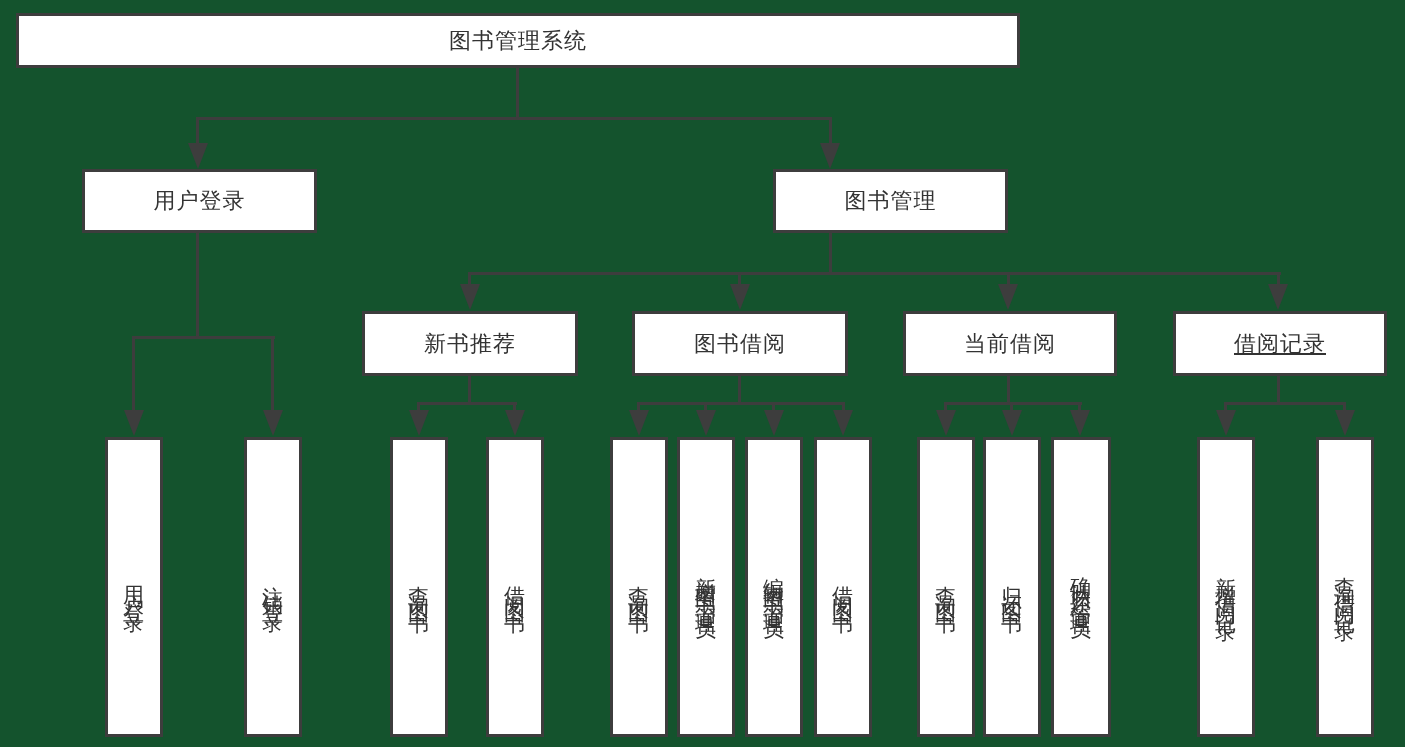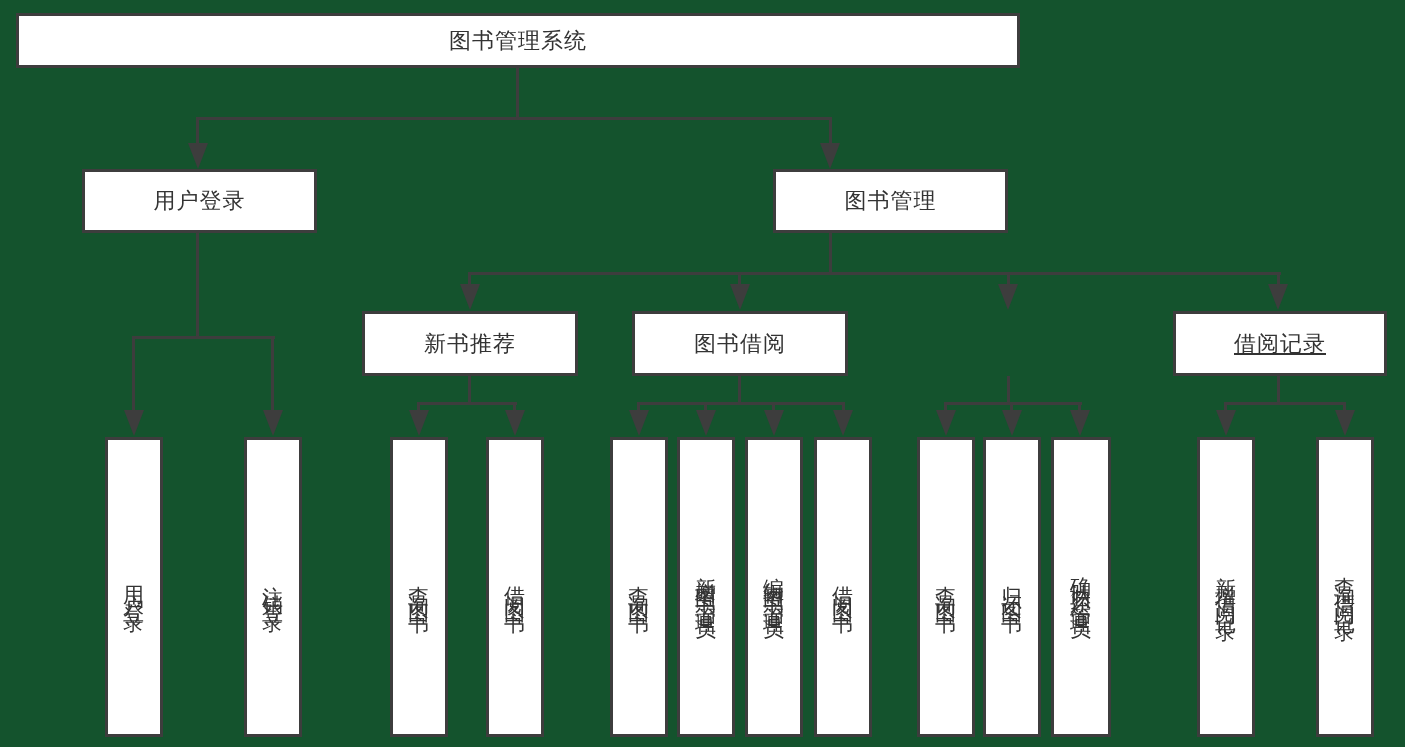--- a/index.html
+++ b/index.html
@@ -107,20 +107,23 @@
   <div class="arrow" style="left:998px;top:284px;"></div>
   <div class="line" style="left:1277px;top:272px;width:3px;height:16px;"></div>
   <div class="arrow" style="left:1268px;top:284px;"></div>
 
   <div class="hbox" style="left:632px;top:311px;width:216px;height:65px;">
     <span>图书借阅</span>
   </div>
   <div class="hbox" style="left:362px;top:311px;width:216px;height:65px;">
     <span>新书推荐</span>
   </div>
+  <div class="hbox" style="left:903px;top:311px;width:214px;height:65px;">
+    <span>当前借阅</span>
+  </div>
   <div class="hbox" style="left:1173px;top:311px;width:214px;height:65px;text-decoration:underline;">
     <span>借阅记录</span>
   </div>
 
   <div class="line" style="left:468px;top:376px;width:3px;height:29px;"></div>
   <div class="line" style="left:417px;top:402px;width:100px;height:3px;"></div>
   <div class="line" style="left:417px;top:402px;width:3px;height:12px;"></div>
   <div class="arrow" style="left:409px;top:410px;"></div>
   <div class="line" style="left:513px;top:402px;width:3px;height:12px;"></div>
   <div class="arrow" style="left:505px;top:410px;"></div>

